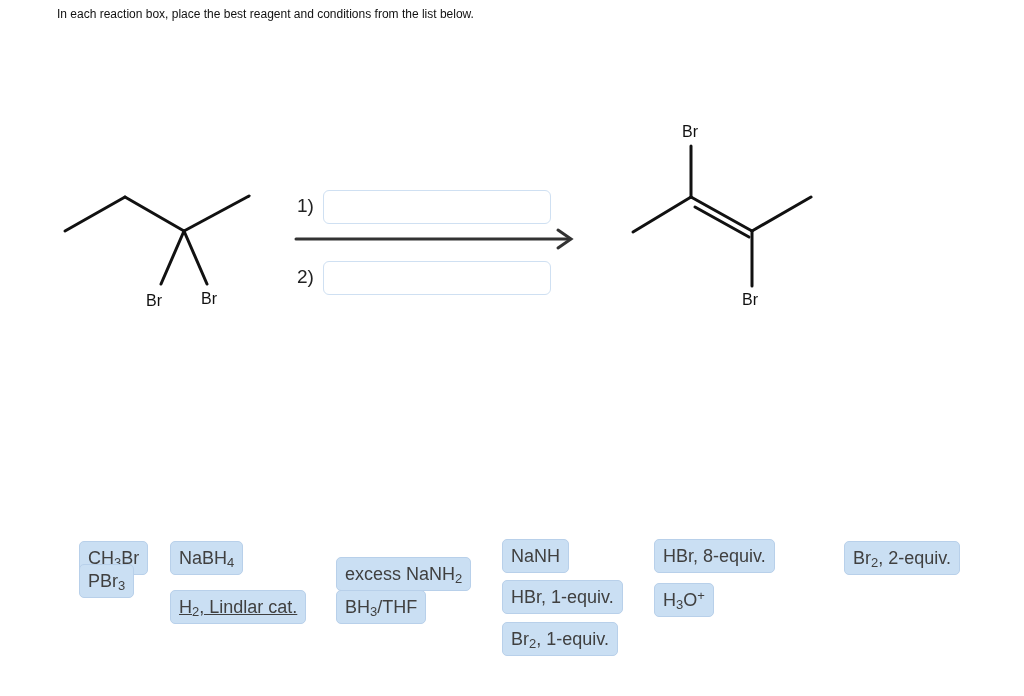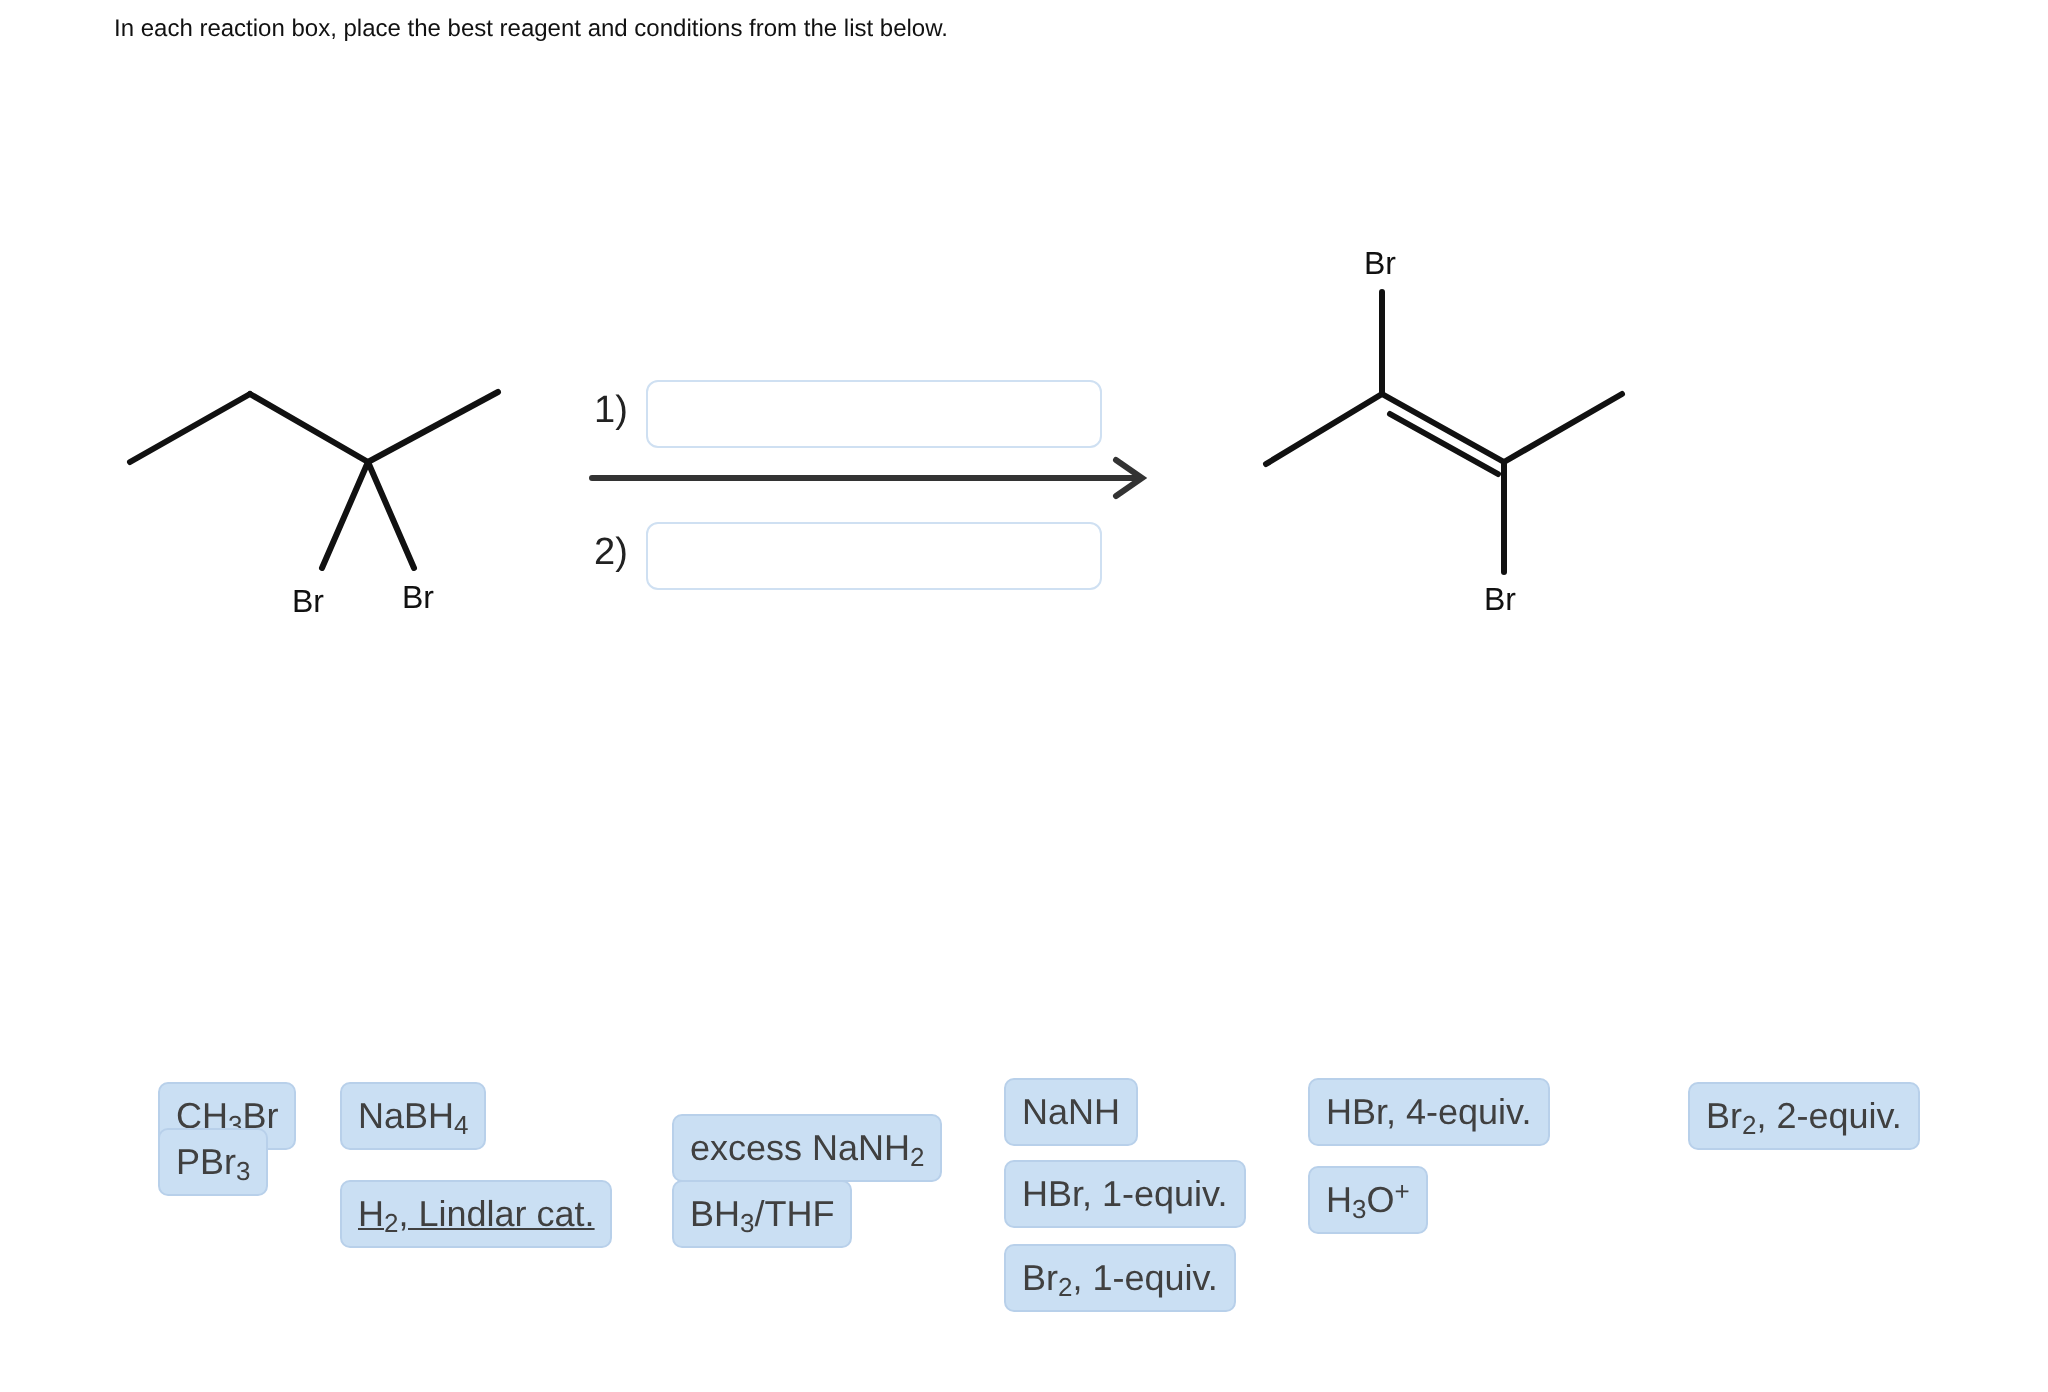--- a/index.html
+++ b/index.html
@@ -54,21 +54,21 @@
 
 <div class="drop-label" style="left:297px; top:195px;">1)</div>
 <div class="drop-box" style="left:323px; top:190px;"></div>
 <div class="drop-label" style="left:297px; top:266px;">2)</div>
 <div class="drop-box" style="left:323px; top:261px;"></div>
 
 <div class="tile" style="left:79px; top:541px;"><span>CH</span><sub>3</sub><span>Br</span></div>
 <div class="tile" style="left:170px; top:541px;"><span>NaBH</span><sub>4</sub></div>
 <div class="tile" style="left:336px; top:541px;margin-top:16px;"><span>excess NaNH</span><sub>2</sub></div>
 <div class="tile" style="left:502px; top:539px;"><span>NaNH</span></div>
-<div class="tile" style="left:654px; top:539px;"><span>HBr, 4-equiv.</span></div>
+<div class="tile" style="left:654px; top:539px;"><span>HBr, 8-equiv.</span></div>
 <div class="tile" style="left:844px; top:541px;"><span>Br</span><sub>2</sub><span>, 2-equiv.</span></div>
 
 <div class="tile" style="left:79px; top:564px;"><span>PBr</span><sub>3</sub></div>
 <div class="tile" style="left:170px; top:590px;text-decoration:underline;"><span>H</span><sub>2</sub><span>, Lindlar cat.</span></div>
 <div class="tile" style="left:336px; top:590px;"><span>BH</span><sub>3</sub><span>/THF</span></div>
 <div class="tile" style="left:502px; top:580px;"><span>HBr, 1-equiv.</span></div>
 <div class="tile" style="left:654px; top:583px;"><span>H</span><sub>3</sub><span>O</span><sup>+</sup></div>
 <div class="tile" style="left:502px; top:622px;"><span>Br</span><sub>2</sub><span>, 1-equiv.</span></div>
 
 </body></html>

